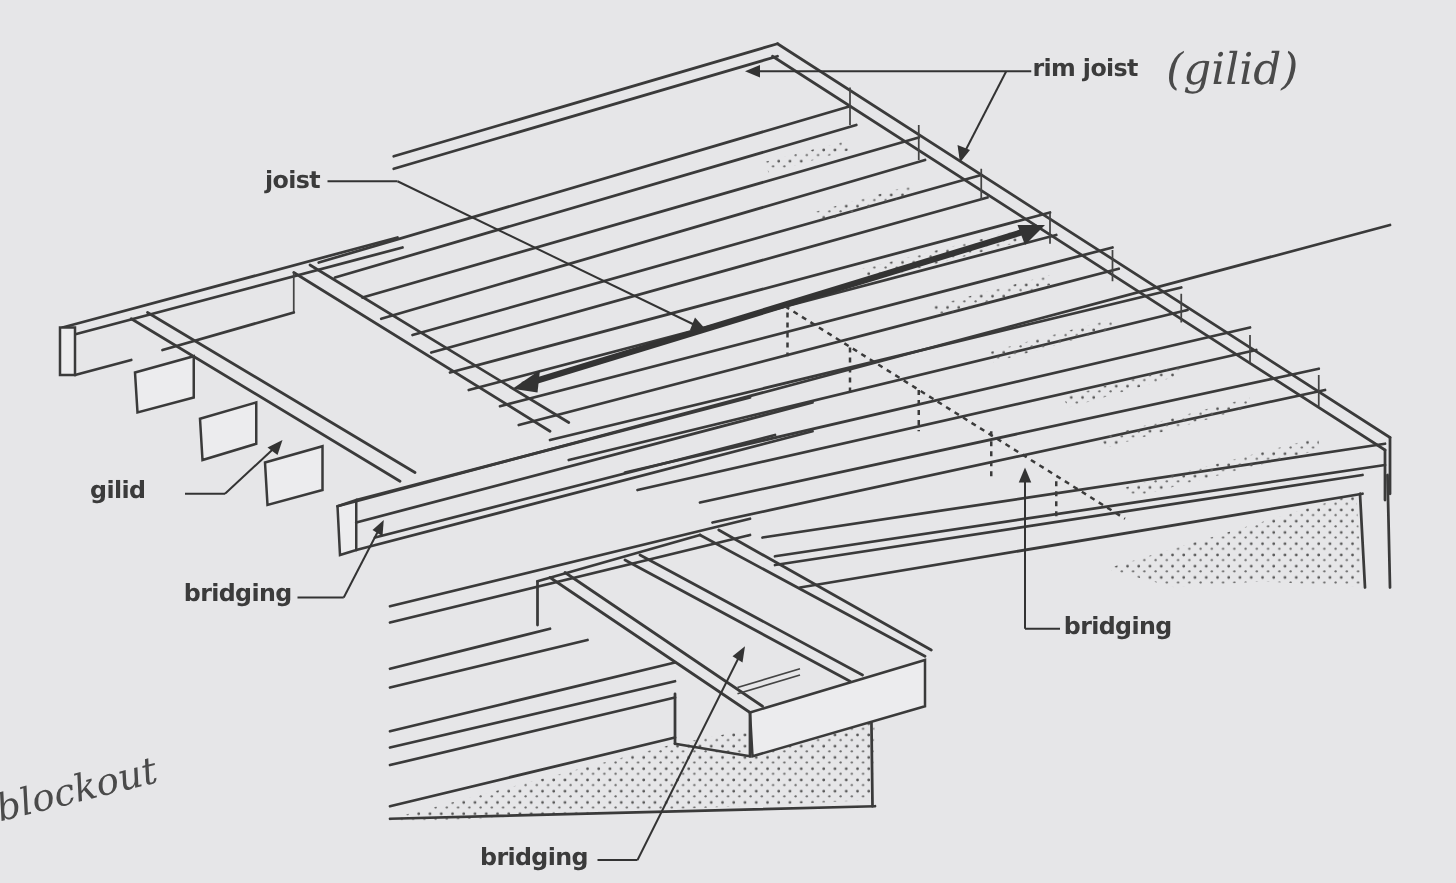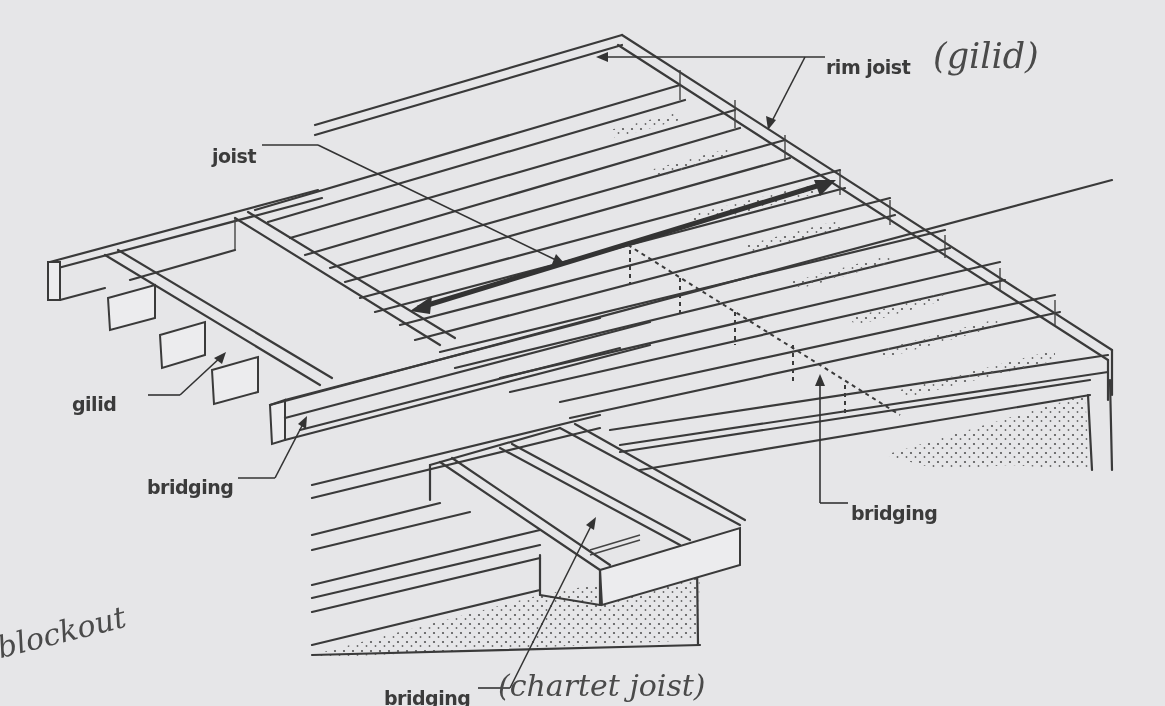--- a/index.html
+++ b/index.html
@@ -19,21 +19,20 @@
   .face { fill: #ececee; stroke: #3a3a3a; stroke-width: 2; }
   .stipple { fill: url(#dots); stroke: none; }
   .label {
     position: absolute;
     font-family: "DejaVu Sans", sans-serif;
     font-weight: bold;
     font-size: 19px;
     color: #3b3b3b;
     letter-spacing: -0.5px;
     white-space: nowrap;
-    margin-top: 12px;
   }
   .hand {
     position: absolute;
     font-family: "DejaVu Serif", serif;
     font-style: italic;
     color: #4a4a4a;
     white-space: nowrap;
   }
 </style>
 </head>
@@ -215,15 +214,14 @@
 </svg>
 
 <div class="label" style="left:826px; top:44px;">rim joist</div>
 <div class="label" style="left:212px; top:133px;">joist</div>
 <div class="label" style="left:72px; top:381px;">gilid</div>
 <div class="label" style="left:147px; top:464px;">bridging</div>
 <div class="label" style="left:851px; top:490px;">bridging</div>
 <div class="label" style="left:384px; top:675px;">bridging</div>
 
 <div class="hand" style="left:933px; top:36px; font-size:35px;">(gilid)</div>
-<div class="hand" style="left:498px; top:668px; font-size:30px;">(chartet joist)</div>
 <div class="hand" style="left:2px; top:630px; font-size:30px; transform: rotate(-14deg); transform-origin: left bottom;">blockout</div>
 </div>
 
 </body></html>

